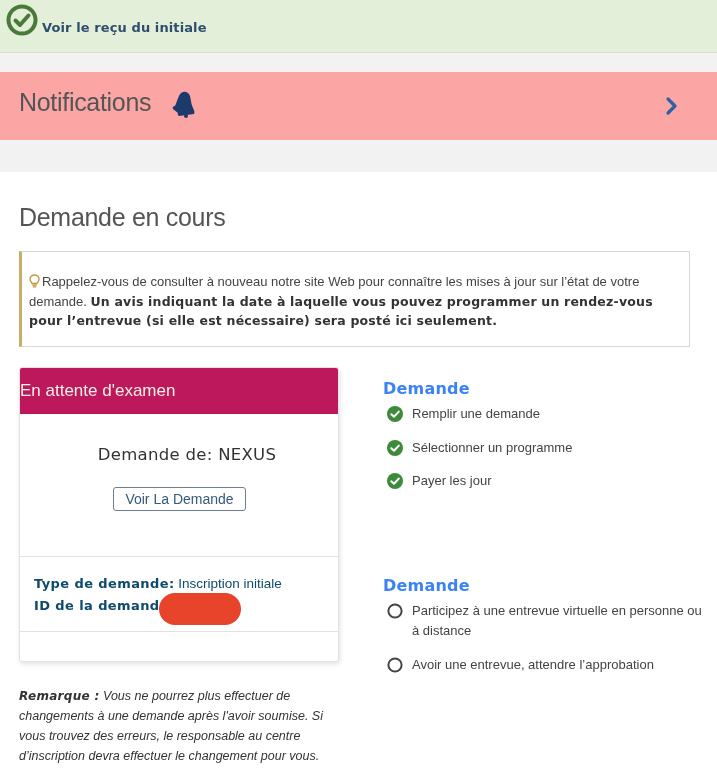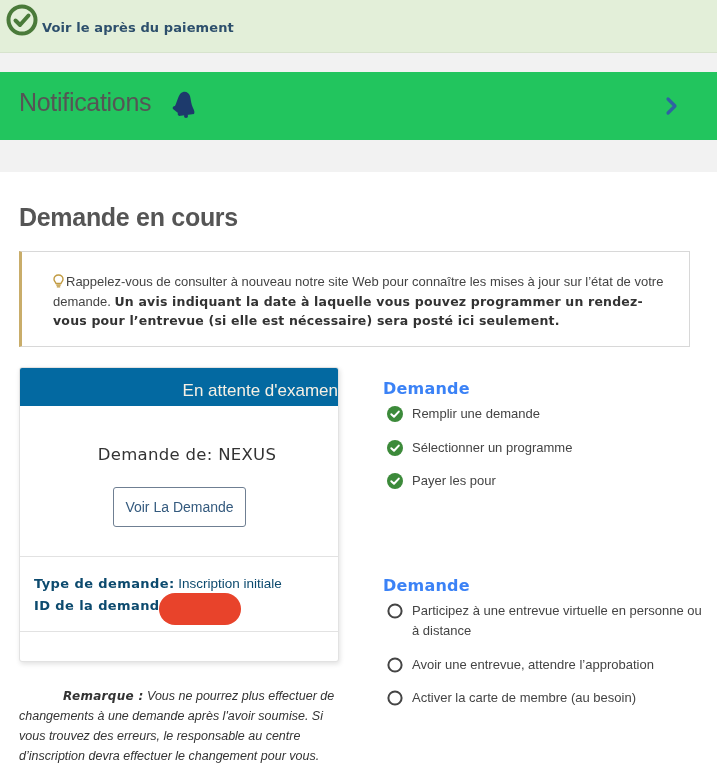--- a/index.html
+++ b/index.html
@@ -5,61 +5,61 @@
     * { box-sizing: border-box; margin: 0; padding: 0; }
     html, body { width: 717px; height: 768px; overflow: hidden; background: #ffffff; }
     body { font-family: "Liberation Sans", sans-serif; color: #333; position: relative; }
 
     .receipt-banner { position: absolute; left: 0; top: 0; width: 717px; height: 53px; background: #e3efd9; border-bottom: 1px solid #d7e3cd; }
     .receipt-banner .check { position: absolute; left: 6px; top: 4px; width: 32px; height: 32px; }
     .receipt-banner .link { position: absolute; left: 42px; top: 20px; font-family: "DejaVu Sans", sans-serif; font-size: 13px; font-weight: bold; color: #2d4f6c; text-decoration: none; letter-spacing: 0.1px; }
 
     .gray-band { position: absolute; left: 0; width: 717px; background: #f2f2f2; }
 
-    .notifications { position: absolute; left: 0; top: 72px; width: 717px; height: 68px; background: #22c55e; }
+    .notifications { position: absolute; left: 0; top: 72px; width: 717px; height: 68px; background: #fca5a5; }
     .notifications .title { position: absolute; left: 19px; top: 16px; font-size: 25px; color: #555; font-weight: normal; letter-spacing: -0.3px; }
     .notifications .bell { position: absolute; left: 169px; top: 18px; width: 27px; height: 28px; }
     .notifications .chevron { position: absolute; left: 664px; top: 24px; width: 16px; height: 20px; }
 
-    .section-title { position: absolute; left: 19px; top: 203px; font-size: 25px; color: #555; font-weight: bold; letter-spacing: -0.3px; }
+    .section-title { position: absolute; left: 19px; top: 203px; font-size: 25px; color: #555; font-weight: normal; letter-spacing: -0.3px; }
 
-    .callout { position: absolute; left: 19px; top: 251px; width: 671px; height: 96px; border: 1px solid #d8d8d8; border-left: 3px solid #c9ad6a; background: #fff; padding: 20px 14px 0 31px; font-size: 13px; line-height: 19.5px; color: #444; }
+    .callout { position: absolute; left: 19px; top: 251px; width: 671px; height: 96px; border: 1px solid #d8d8d8; border-left: 3px solid #c9ad6a; background: #fff; padding: 20px 14px 0 7px; font-size: 13px; line-height: 19.5px; color: #444; }
     .callout .bulb { display: inline-block; width: 11px; height: 14px; vertical-align: -2px; margin-right: 2px; }
     .callout .bold { font-family: "DejaVu Sans", sans-serif; font-weight: bold; font-size: 12.5px; color: #333; letter-spacing: 0.2px; }
 
     .status-card { position: absolute; left: 19px; top: 367px; width: 320px; height: 295px; background: #fff; border: 1px solid #e2e2e2; border-radius: 3px; box-shadow: 1px 2px 5px rgba(0,0,0,0.12); overflow: hidden; }
-    .status-card .header { height: 38px; background: #0369a1; color: #f6f0e4; font-size: 17px; text-align: right; line-height: 46px; }
+    .status-card .header { height: 46px; background: #be185d; color: #f6f0e4; font-size: 17px; text-align: left; line-height: 46px; }
     .status-card .program { position: absolute; left: 8px; top: 77px; width: 100%; text-align: center; font-family: "DejaVu Sans", sans-serif; font-size: 16.5px; color: #333; letter-spacing: 0.3px; }
-    .status-card .view-btn { position: absolute; left: 93px; top: 119px; width: 133px; height: 40px; border: 1px solid #6f7f92; border-radius: 3px; background: #fff; color: #345a7e; font-family: "Liberation Sans", sans-serif; font-size: 14px; cursor: pointer; }
+    .status-card .view-btn { position: absolute; left: 93px; top: 119px; width: 133px; height: 24px; border: 1px solid #6f7f92; border-radius: 3px; background: #fff; color: #345a7e; font-family: "Liberation Sans", sans-serif; font-size: 14px; cursor: pointer; }
     .status-card .divider { position: absolute; left: 0; width: 100%; height: 1px; background: #e2e2e2; }
     .status-card .details { position: absolute; left: 14px; top: 205px; font-size: 13.5px; line-height: 22px; color: #0c4a6e; }
     .status-card .details .label { font-family: "DejaVu Sans", sans-serif; font-weight: bold; font-size: 13px; letter-spacing: 0.4px; }
     .status-card .redact { position: absolute; left: 139px; top: 225px; width: 82px; height: 32px; background: #e8432b; border-radius: 16px; }
 
     .note { position: absolute; left: 19px; top: 686px; width: 320px; font-size: 12.5px; line-height: 20px; color: #333; font-style: italic; }
-    .note .lead { font-weight: bold; font-family: "DejaVu Sans", sans-serif; font-size: 12px; letter-spacing: 0.3px; margin-left: 44px; }
+    .note .lead { font-weight: bold; font-family: "DejaVu Sans", sans-serif; font-size: 12px; letter-spacing: 0.3px; }
 
     .steps { position: absolute; left: 383px; width: 320px; }
     .steps h3 { font-family: "DejaVu Sans", sans-serif; font-size: 16px; font-weight: bold; color: #3b82f6; margin-bottom: 6px; letter-spacing: 0.2px; }
     .step { position: relative; padding-left: 29px; font-size: 13px; color: #444; line-height: 20px; margin-bottom: 13.5px; }
     .step .ico { position: absolute; left: 4px; top: 2px; width: 16px; height: 16px; }
 
     svg { display: block; }
   </style>
 </head>
 <body>
 
 <div class="receipt-banner">
   <span class="check">
     <svg width="32" height="32" viewBox="0 0 32 32">
       <circle cx="16" cy="16" r="13.5" fill="none" stroke="#4a7a3a" stroke-width="4"></circle>
       <path d="M9.5 16.5 L14 21 L22.5 11.5" fill="none" stroke="#4a7a3a" stroke-width="4" stroke-linecap="round" stroke-linejoin="round"></path>
     </svg>
   </span>
-  <a class="link" href="#">Voir le après du paiement</a>
+  <a class="link" href="#">Voir le reçu du initiale</a>
 </div>
 
 <div class="gray-band" style="top:53px;height:19px;"></div>
 
 <div class="notifications">
   <span class="title">Notifications</span>
   <span class="bell">
     <svg width="27" height="28" viewBox="0 0 27 28">
       <path d="M14 2 C17 1 20 3 21 6 C22 10 22 14 24 18 C25 20 26 22 25 24 L10 26 C9 25 8 24 9 23 L4 19 C3 18 4 16 6 16 C8 12 9 6 12 3 Z" fill="#1d3a6c"></path>
       <circle cx="17" cy="26" r="2" fill="#1d3a6c"></circle>
@@ -130,21 +130,21 @@
     </span>
     <span>Sélectionner un programme</span>
   </div>
   <div class="step">
     <span class="ico">
       <svg width="16" height="16" viewBox="0 0 16 16">
           <circle cx="8" cy="8" r="8" fill="#3c8a3a"></circle>
           <path d="M4.3 8.2 L7 10.8 L11.8 5.6" fill="none" stroke="#fff" stroke-width="2" stroke-linecap="round" stroke-linejoin="round"></path>
         </svg>
     </span>
-    <span>Payer les pour</span>
+    <span>Payer les jour</span>
   </div>
 </div>
 
 <div class="steps" style="top:576px;">
   <h3>Demande</h3>
   <div class="step">
     <span class="ico">
       <svg width="16" height="16" viewBox="0 0 16 16">
           <circle cx="8" cy="8" r="6.6" fill="none" stroke="#444" stroke-width="2"></circle>
         </svg>
@@ -152,21 +152,13 @@
     <span>Participez à une entrevue virtuelle en personne ou à distance</span>
   </div>
   <div class="step">
     <span class="ico">
       <svg width="16" height="16" viewBox="0 0 16 16">
           <circle cx="8" cy="8" r="6.6" fill="none" stroke="#444" stroke-width="2"></circle>
         </svg>
     </span>
     <span>Avoir une entrevue, attendre l’approbation</span>
   </div>
-  <div class="step">
-    <span class="ico">
-      <svg width="16" height="16" viewBox="0 0 16 16">
-          <circle cx="8" cy="8" r="6.6" fill="none" stroke="#444" stroke-width="2"></circle>
-        </svg>
-    </span>
-    <span>Activer la carte de membre (au besoin)</span>
-  </div>
 </div>
 
 </body></html>

